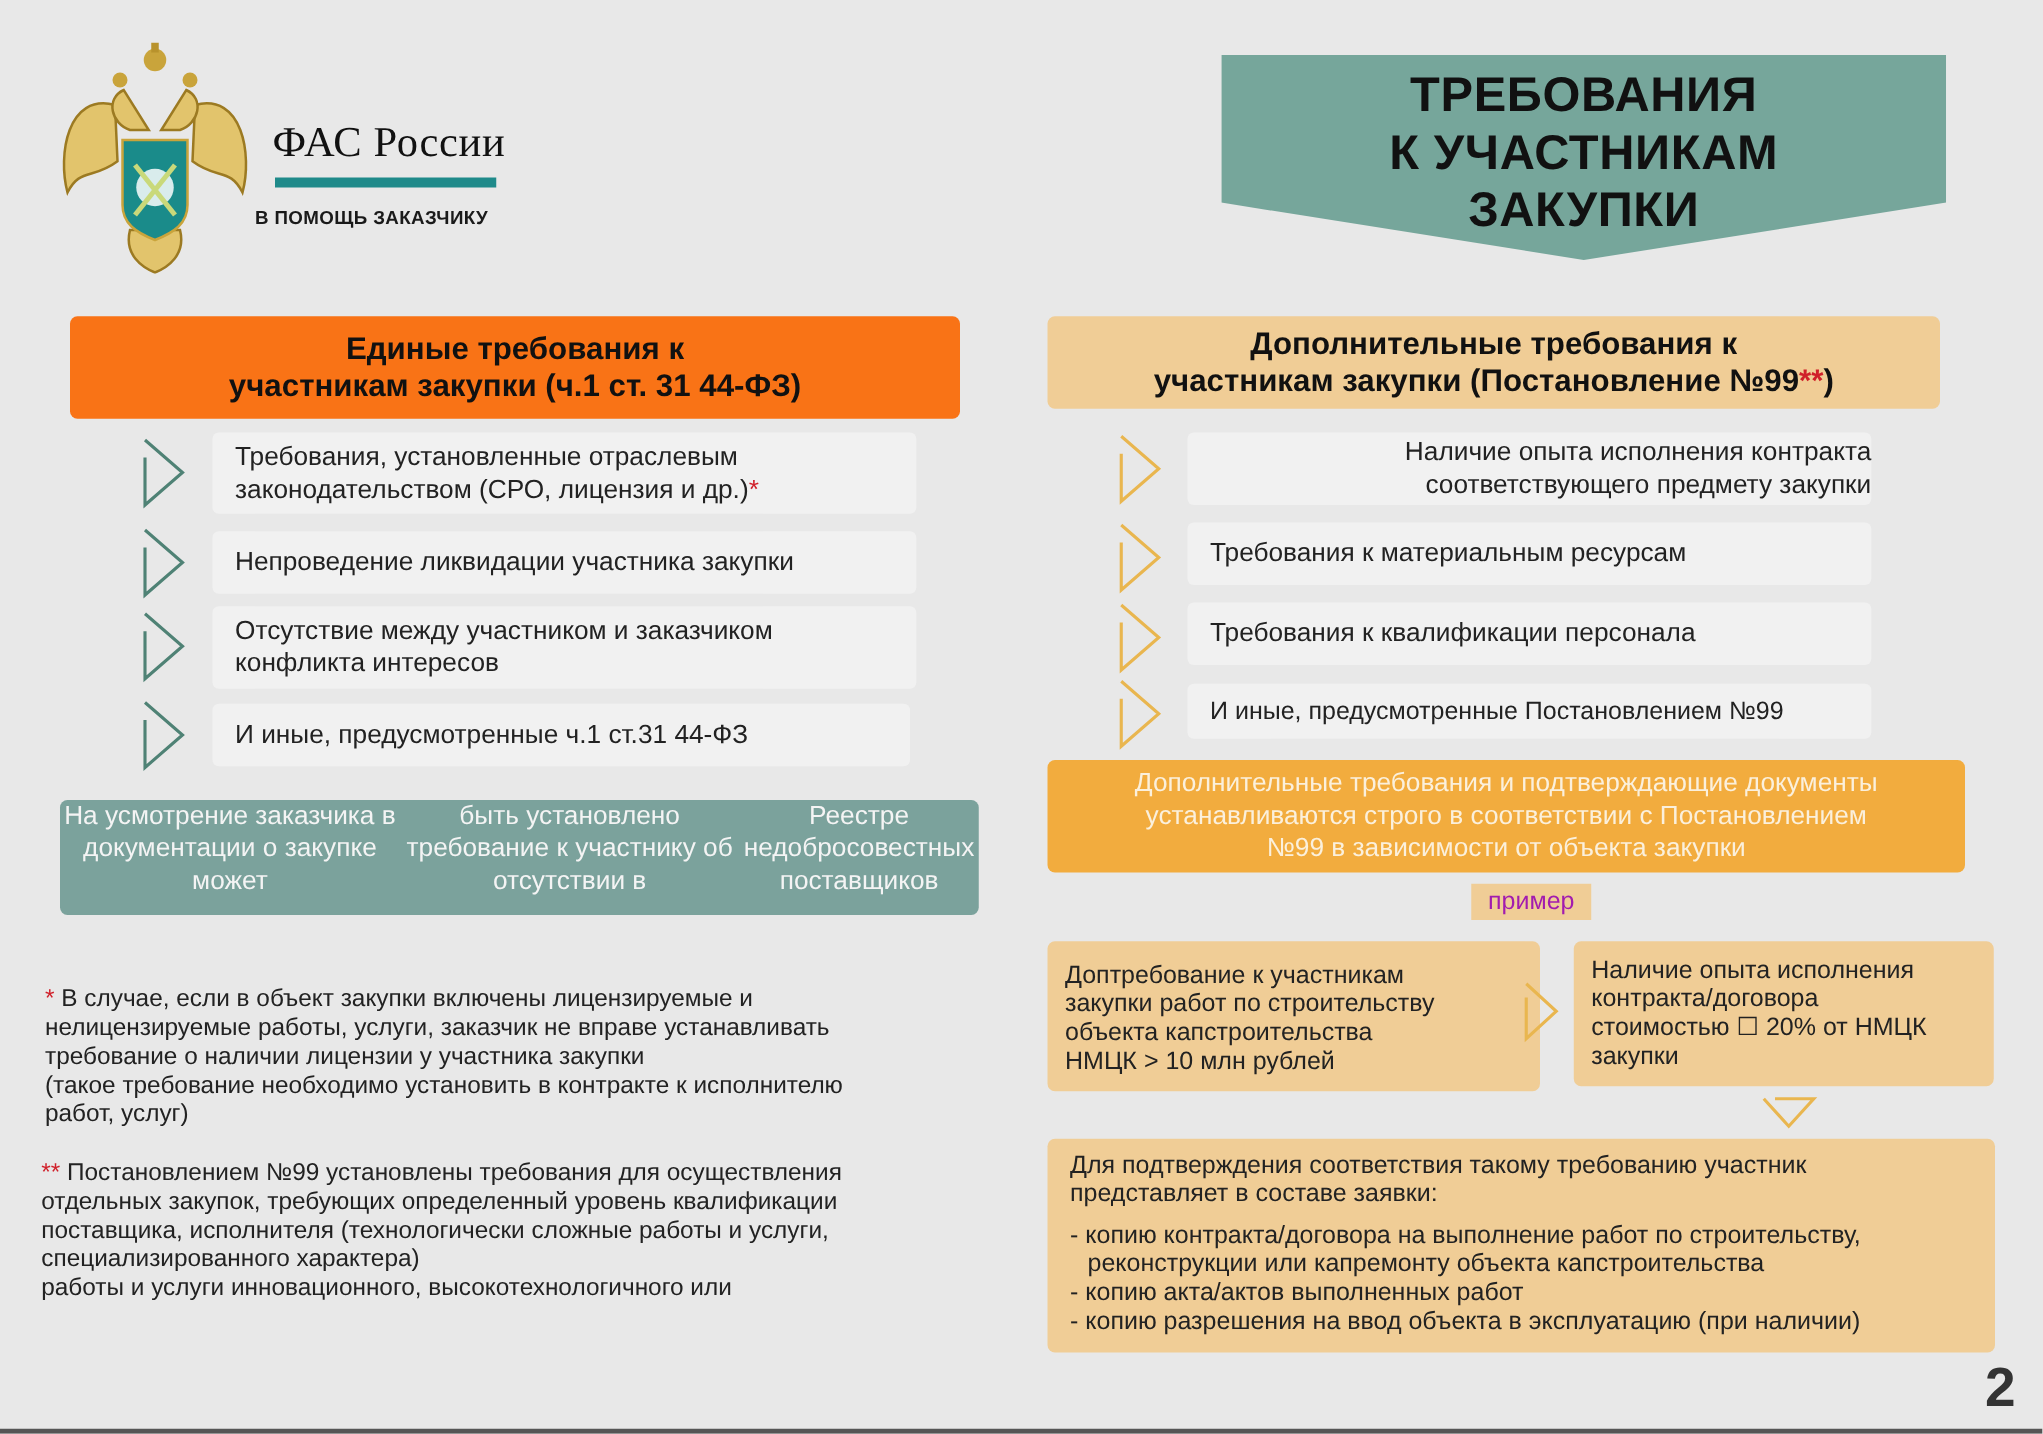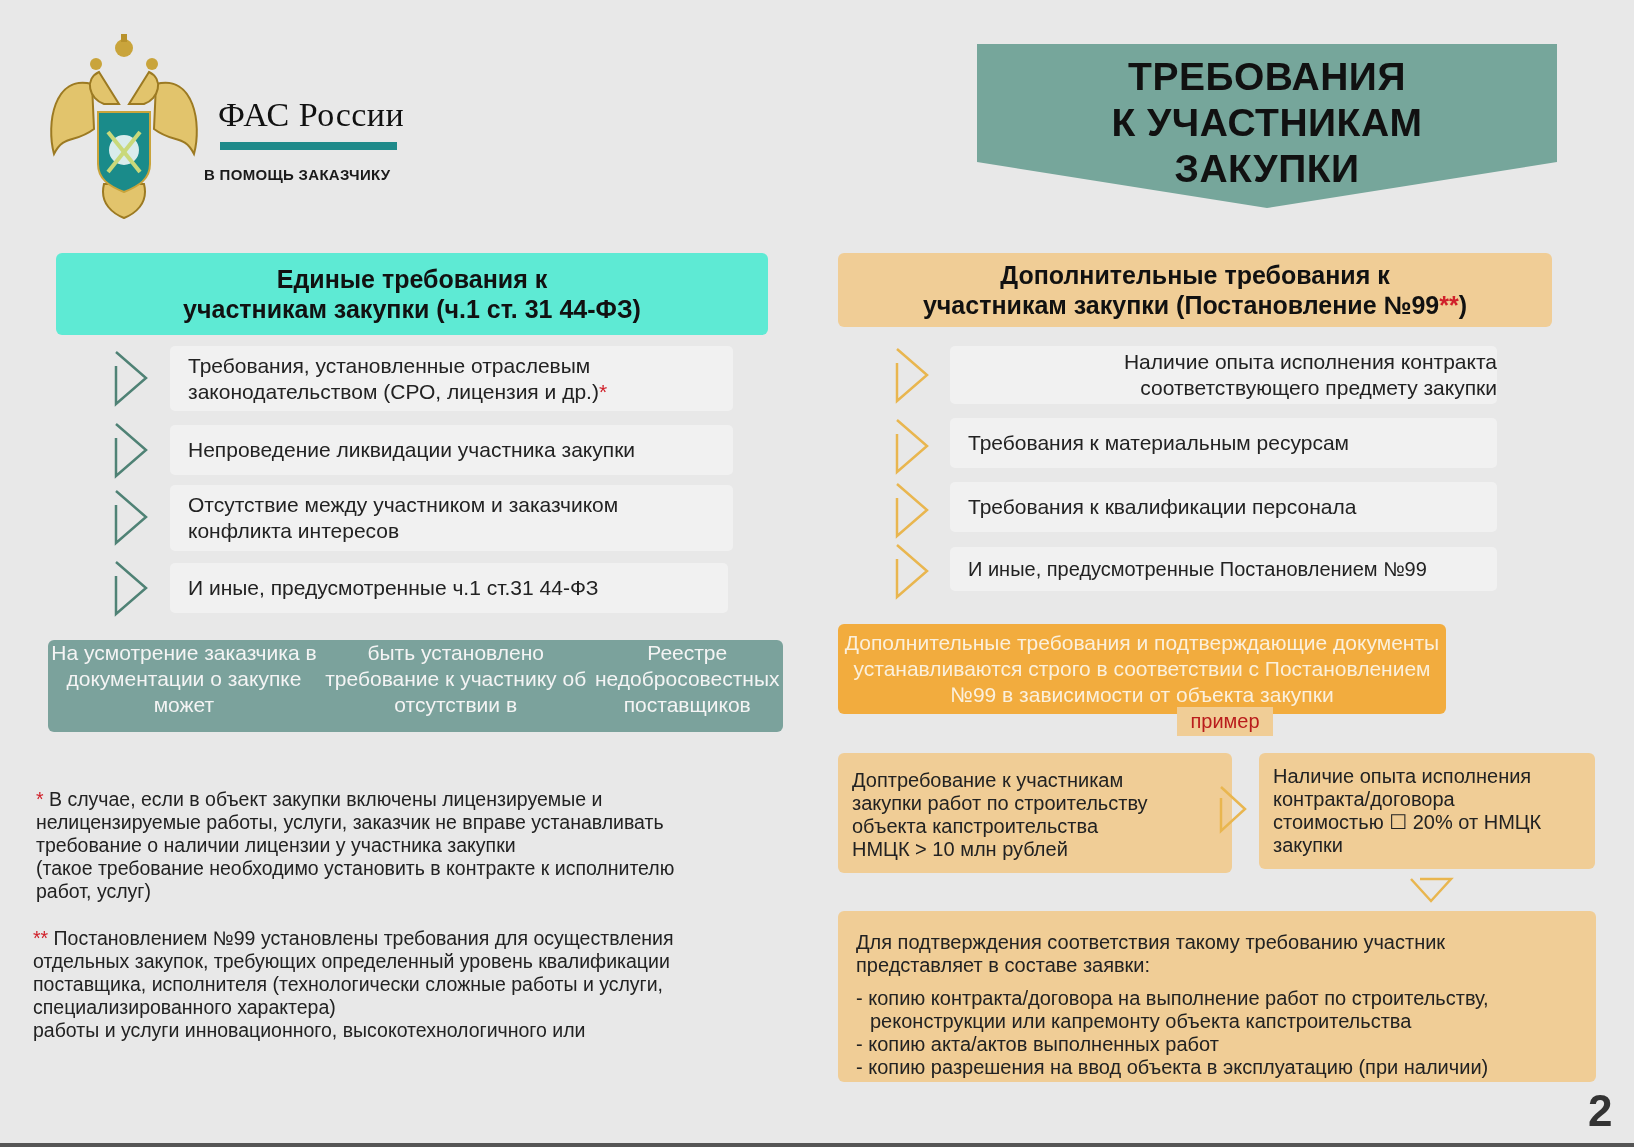--- a/index.html
+++ b/index.html
@@ -27,59 +27,59 @@
     padding-top: 10px;
   }
   .title-banner span { font-size: 39px; font-weight: bold; color: #111; line-height: 46px; letter-spacing: 0.5px; }
 
   
   .hdr {
     border-radius: 6px;
     display: flex; flex-direction: column; align-items: center; justify-content: center;
     font-weight: bold; font-size: 25px; line-height: 30px; color: #111; text-align: center;
   }
-  .hdr-left { left: 56px; top: 253px; width: 712px; height: 82px; background: #5eead4; }
+  .hdr-left { left: 56px; top: 253px; width: 712px; height: 82px; background: #f97316; }
   .hdr-right { left: 838px; top: 253px; width: 714px; height: 74px; background: #f0cd96; }
   .red { color: #d0202a; }
 
   
   .item {
     background: #f1f1f1; border-radius: 5px;
     display: flex; flex-direction: column; justify-content: center;
     padding-left: 18px; font-size: 21px; line-height: 26px; color: #222;
   }
   .arrow { width: 40px; height: 60px; }
 
   
   .note-green {
     left: 48px; top: 640px; width: 735px; height: 92px;
     background: #7ba29c; border-radius: 6px;
     color: #f4f4f4; font-size: 21px; line-height: 26px; text-align: center;
     display: flex; flex-direction: row; justify-content: center;
   }
   .note-orange {
-    left: 838px; top: 608px; width: 608px; height: 90px;
+    left: 838px; top: 608px; width: 734px; height: 90px;
     background: #f2ac3e; border-radius: 6px;
     color: #fbf0dc; font-size: 21px; line-height: 26px; text-align: center;
-    display: flex; flex-direction: column; justify-content: center; margin-top: 16px;
+    display: flex; flex-direction: column; justify-content: center;
   }
   .example-tag {
     left: 1177px; top: 707px; width: 96px; height: 29px;
-    background: #f0cd96; font-size: 20px; color: #b91c1c;
+    background: #f0cd96; font-size: 20px; color: #a21caf;
     display: flex; align-items: center; justify-content: center;
   }
 
   .ex-box {
     background: #f0cd96; border-radius: 6px;
     font-size: 20px; line-height: 23px; color: #222;
     padding: 12px 14px;
   }
   .ex-left { left: 838px; top: 753px; width: 394px; height: 120px; padding-top: 16px; }
   .ex-right { left: 1259px; top: 753px; width: 336px; height: 116px; padding-top: 12px; }
-  .ex-bottom { left: 838px; top: 911px; width: 758px; height: 171px; padding: 20px 18px; }
+  .ex-bottom { left: 838px; top: 911px; width: 758px; height: 171px; padding: 10px 18px; }
   .ex-bottom .bl { display: block; }
   .ex-bottom .gap { height: 10px; }
   .ex-bottom .indent { padding-left: 14px; }
 
   
   .foot { font-size: 19.5px; line-height: 23px; color: #222; }
   .foot1 { left: 36px; top: 788px; width: 760px; }
   .foot2 { left: 33px; top: 927px; width: 770px; }
 
   .page-num { left: 1588px; top: 1086px; font-size: 44px; font-weight: bold; color: #333; }

